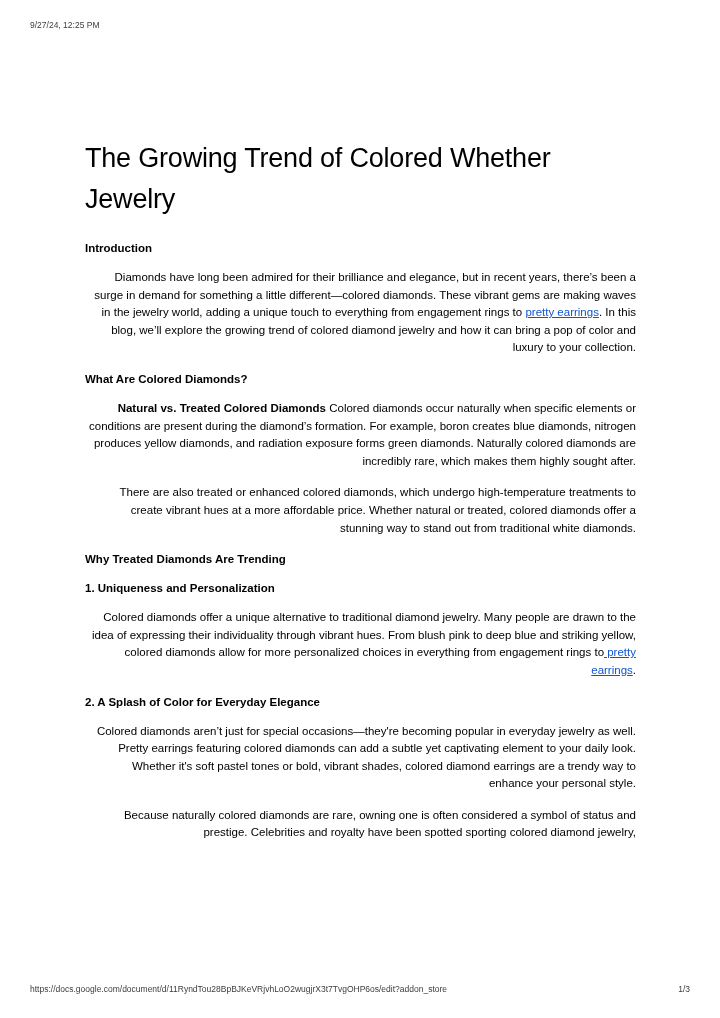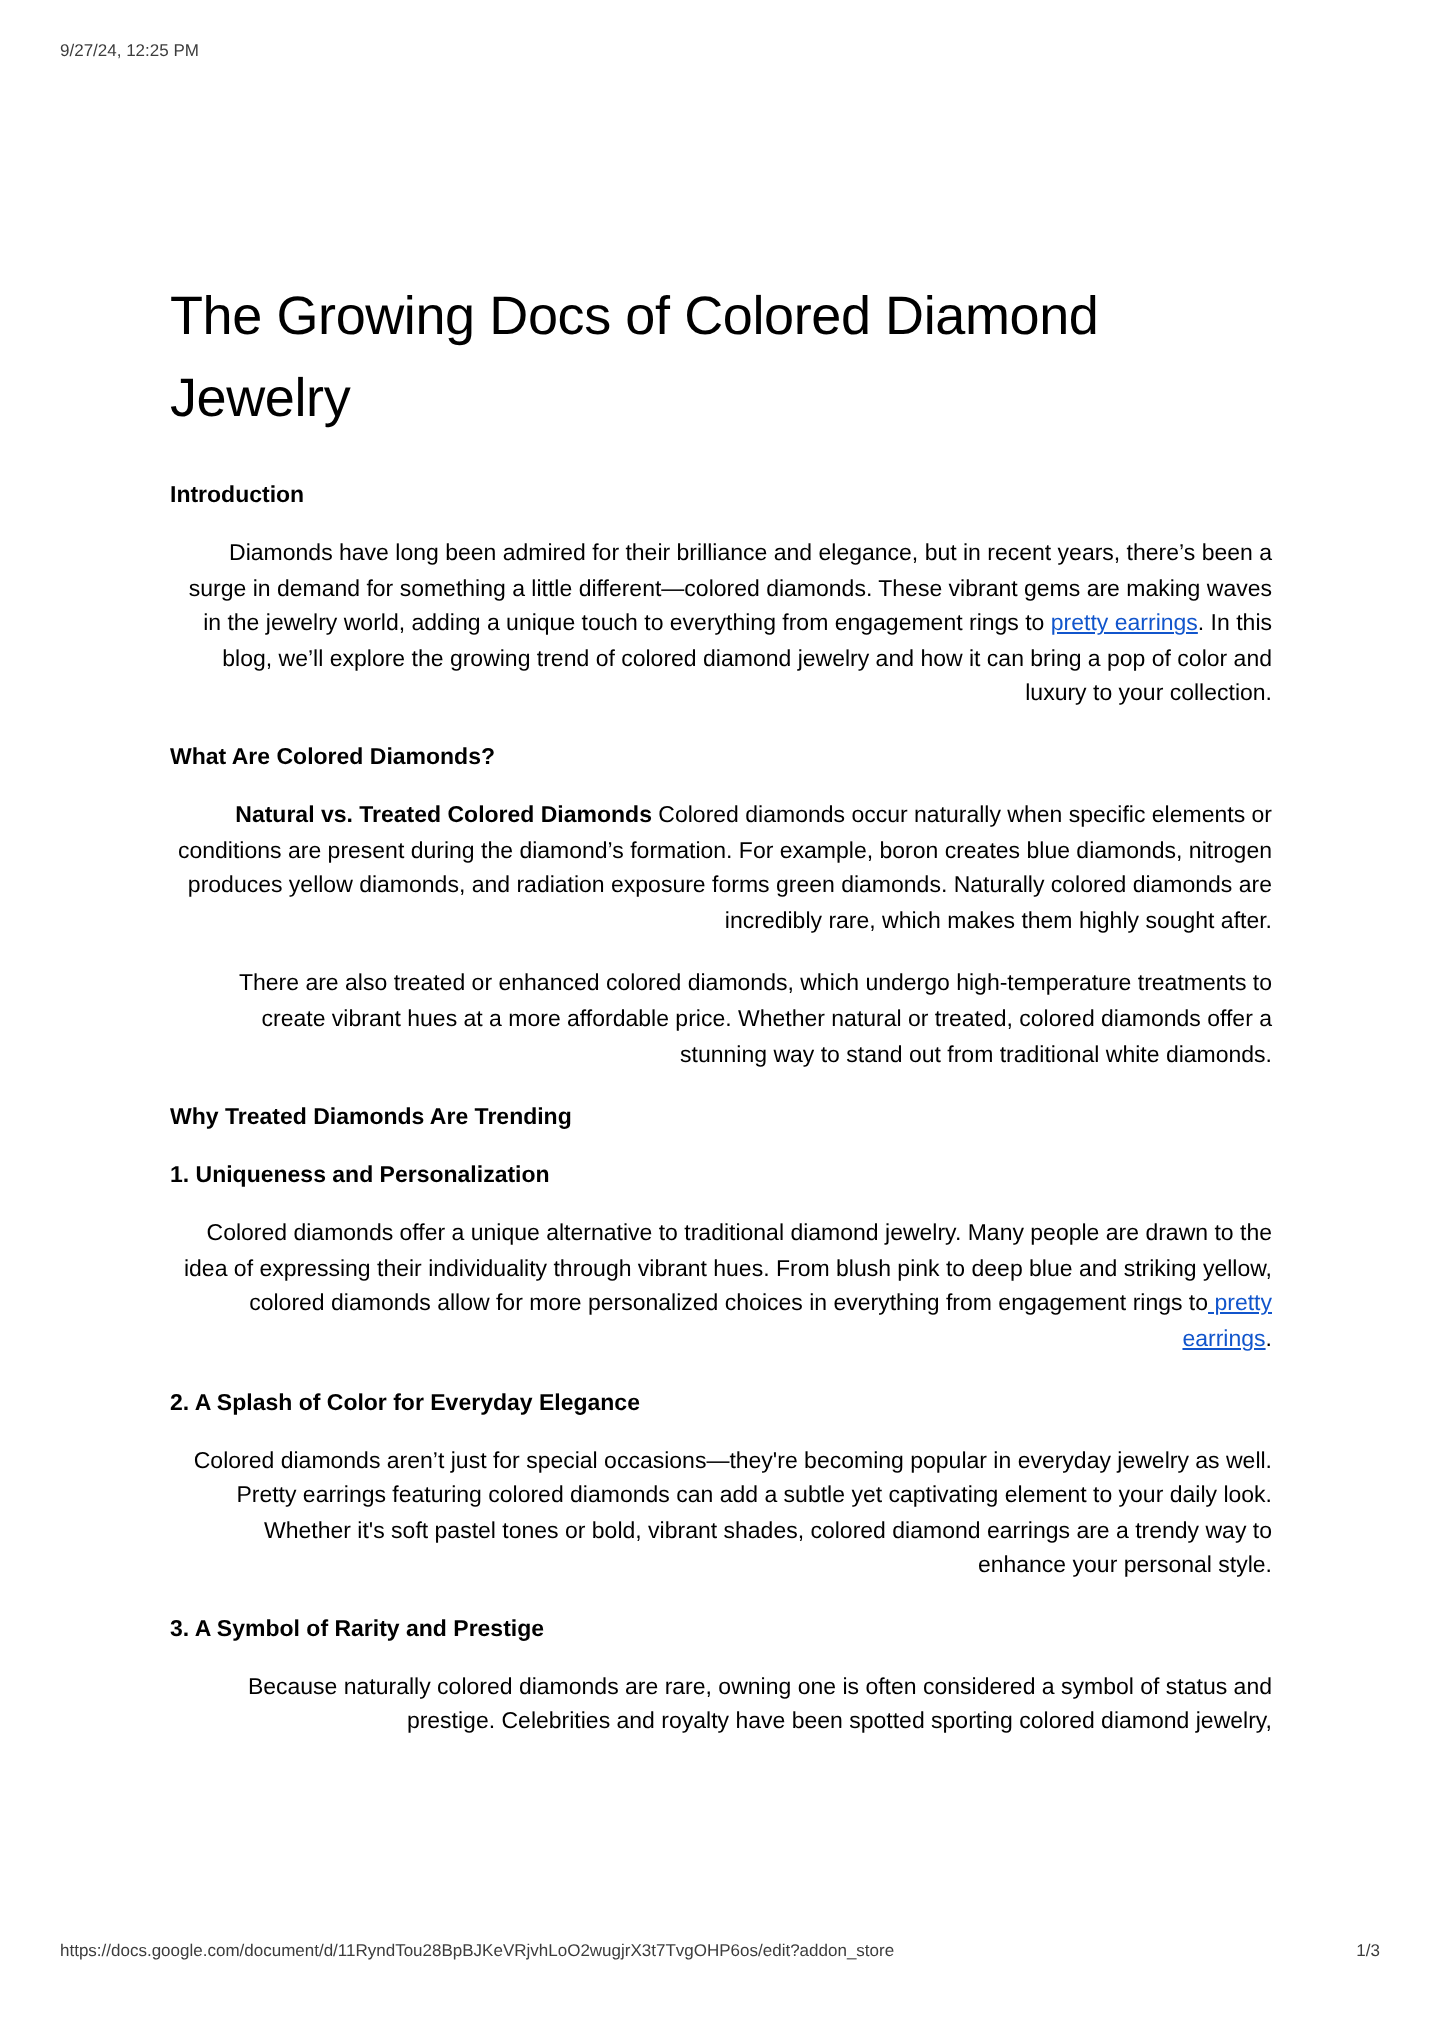--- a/index.html
+++ b/index.html
@@ -41,21 +41,21 @@
   }
   .print-header .ph-title {
     position: absolute;
     left: 282px;
     top: 0;
     white-space: nowrap;
   }
   
   .print-footer {
     position: absolute;
-    bottom: 36px;
+    bottom: 22px;
     left: 0;
     width: 720px;
     height: 14px;
     font-size: 8.5px;
     color: #3c3c3c;
     line-height: 14px;
   }
   .print-footer .pf-url {
     position: absolute;
     left: 30px;
@@ -109,38 +109,37 @@
 <body>
 
 <div class="page">
 
   <div class="print-header">
     <span class="ph-date">9/27/24, 12:25 PM</span>
   </div>
 
   <div class="doc">
 
-    <h1 class="doc-title">The Growing Docs of Colored Diamond Jewelry</h1>
+    <h1 class="doc-title">The Growing Trend of Colored Whether Jewelry</h1>
 
     <div class="h-sub">Introduction</div>
     <p class="body"><span>Diamonds have long been admired for their brilliance and elegance, but in recent years, there’s been a surge in demand for something a little different—colored diamonds. These vibrant gems are making waves in the jewelry world, adding a unique touch to everything from engagement rings to </span><a class="doclink" href="#">pretty earrings</a><span>. In this blog, we’ll explore the growing trend of colored diamond jewelry and how it can bring a pop of color and luxury to your collection.</span></p>
 
     <div class="h-sub">What Are Colored Diamonds?</div>
     <p class="body"><span class="lead-bold">Natural vs. Treated Colored Diamonds</span><span> Colored diamonds occur naturally when specific elements or conditions are present during the diamond’s formation. For example, boron creates blue diamonds, nitrogen produces yellow diamonds, and radiation exposure forms green diamonds. Naturally colored diamonds are incredibly rare, which makes them highly sought after.</span></p>
     <p class="body">There are also treated or enhanced colored diamonds, which undergo high-temperature treatments to create vibrant hues at a more affordable price. Whether natural or treated, colored diamonds offer a stunning way to stand out from traditional white diamonds.</p>
 
     <div class="h-sub">Why Treated Diamonds Are Trending</div>
 
     <div class="h-sub">1. Uniqueness and Personalization</div>
     <p class="body"><span>Colored diamonds offer a unique alternative to traditional diamond jewelry. Many people are drawn to the idea of expressing their individuality through vibrant hues. From blush pink to deep blue and striking yellow, colored diamonds allow for more personalized choices in everything from engagement rings to</span><a class="doclink" href="#"> pretty earrings</a><span>.</span></p>
 
     <div class="h-sub">2. A Splash of Color for Everyday Elegance</div>
     <p class="body">Colored diamonds aren’t just for special occasions—they're becoming popular in everyday jewelry as well. Pretty earrings featuring colored diamonds can add a subtle yet captivating element to your daily look. Whether it's soft pastel tones or bold, vibrant shades, colored diamond earrings are a trendy way to enhance your personal style.</p>
 
-    <div class="h-sub">3. A Symbol of Rarity and Prestige</div>
     <p class="body">Because naturally colored diamonds are rare, owning one is often considered a symbol of status and prestige. Celebrities and royalty have been spotted sporting colored diamond jewelry,</p>
 
   </div>
 
   <div class="print-footer">
     <span class="pf-url">https://docs.google.com/document/d/11RyndTou28BpBJKeVRjvhLoO2wugjrX3t7TvgOHP6os/edit?addon_store</span>
     <span class="pf-page">1/3</span>
   </div>
 
 </div>

